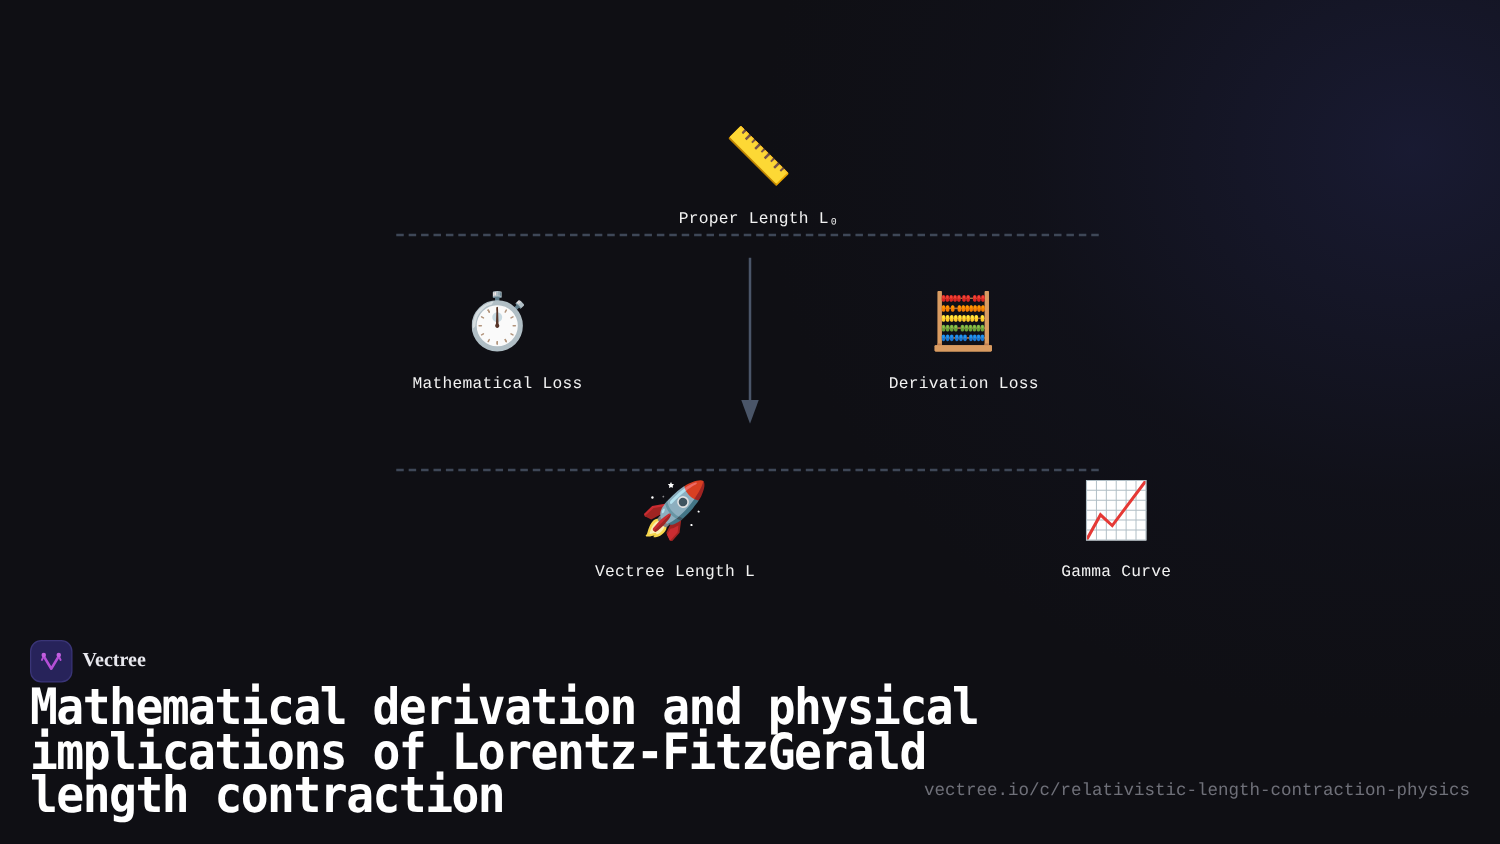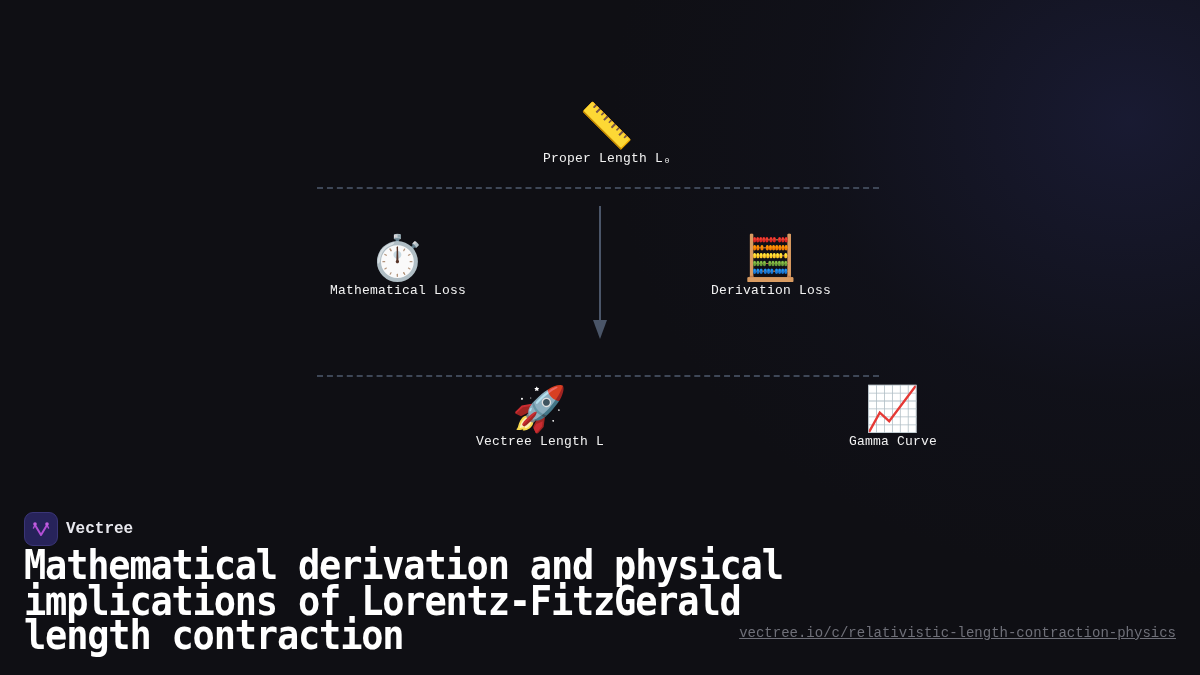--- a/index.html
+++ b/index.html
@@ -22,49 +22,49 @@
     .node {
       position: absolute; transform: translateX(-50%);
       display: flex; flex-direction: column; align-items: center;
       white-space: nowrap;
     }
     .node .emoji {
       font-size: 44px; line-height: 50px; height: 50px;
       font-family: "DejaVu Sans", sans-serif;
     }
     .node .label {
-      font-size: 13px; color: #f2f2f2; margin-top: 0; letter-spacing: 0.2px; text-align: right;
+      font-size: 13px; color: #f2f2f2; margin-top: 16px; letter-spacing: 0.2px; text-align: right;
     }
     .arrow {
       position: absolute; left: 592px; top: 206px;
     }
     .brand {
       position: absolute; left: 24px; top: 512px;
       display: flex; align-items: center; gap: 8px;
     }
     .brand-logo {
       width: 34px; height: 34px; border-radius: 9px;
       background: #27235a; border: 1px solid #3a3577;
       box-sizing: border-box;
       display: flex; align-items: center; justify-content: center;
     }
     .brand-name {
-      font-family: Liberation Mono, monospace;
+      font-family: Liberation Serif, serif;
       font-weight: bold; font-size: 16px; color: #e8e8ee;
     }
     .title {
       position: absolute; left: 24px; top: 549px; width: 760px;
       font-family: "DejaVu Sans Mono", "Liberation Mono", monospace;
       font-weight: bold; font-size: 37px; line-height: 32.5px;
       color: #ffffff; letter-spacing: -1.2px;
       transform: scaleY(1.08); transform-origin: top left;
     }
     .url {
       position: absolute; right: 24px; top: 625px;
-      font-size: 14px; color: #6f7079; text-decoration: underline;
+      font-size: 14px; color: #6f7079;
     }
   </style>
 </head>
 <body>
 
 <div class="bg-glow"></div>
 
 <div class="divider" style="top:187px;"></div>
 <div class="divider" style="top:375px;"></div>
 

